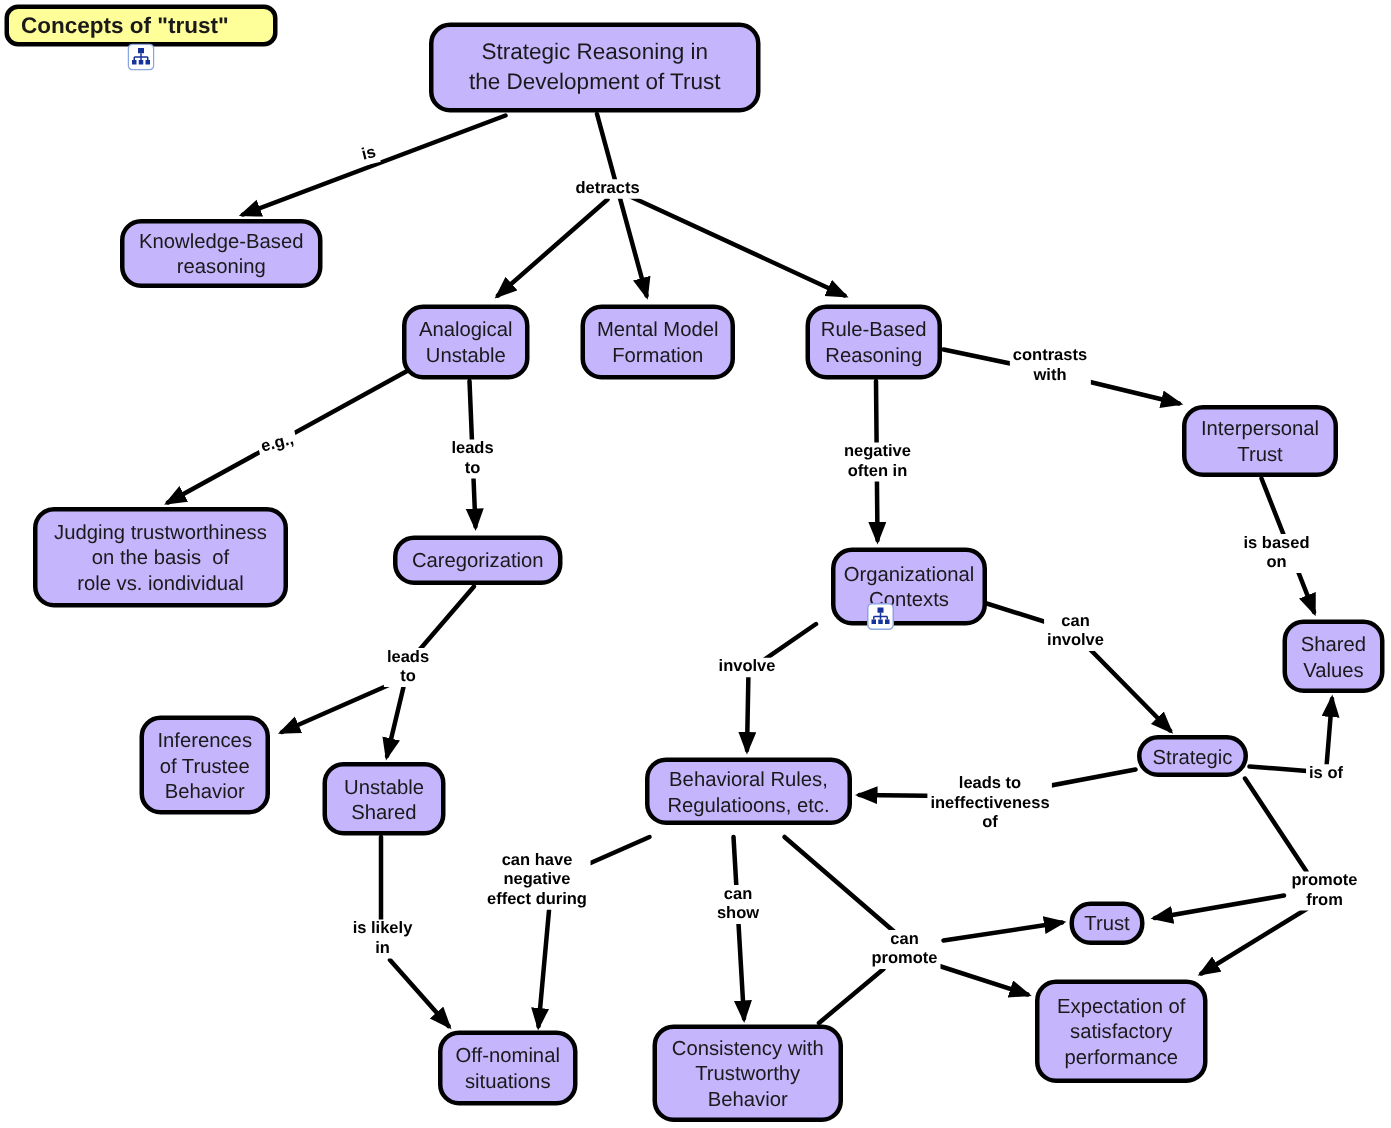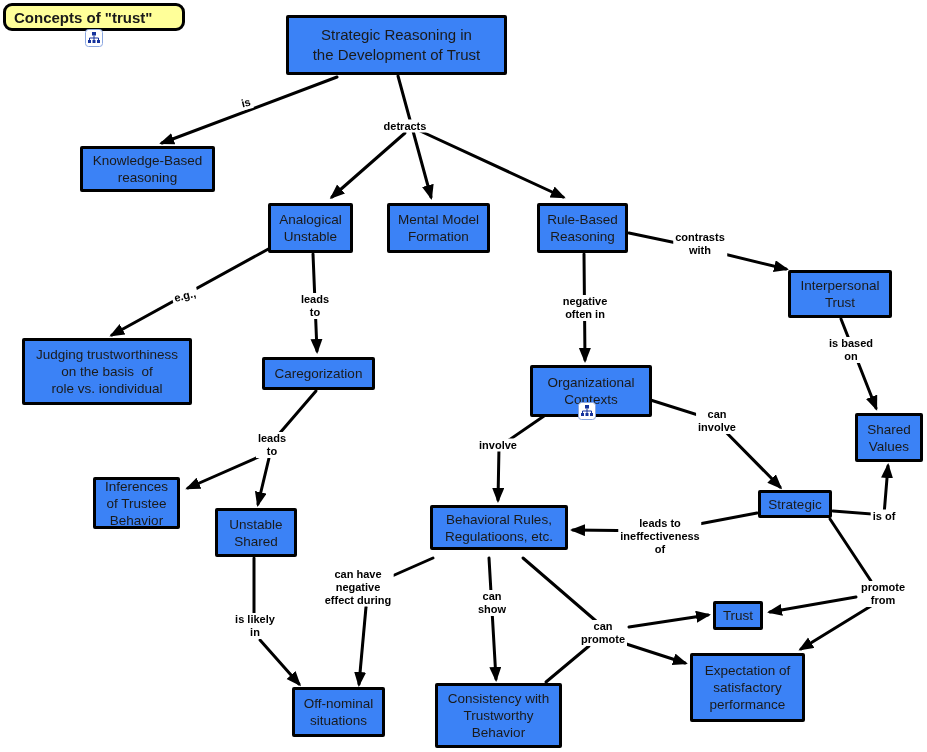--- a/index.html
+++ b/index.html
@@ -2,21 +2,21 @@
 <html><head>
 <meta charset="utf-8">
 <style>
   html,body{margin:0;padding:0;background:#fff;}
   body{position:relative;width:927px;height:752px;overflow:hidden;
        font-family:"Liberation Sans","DejaVu Sans",sans-serif;}
   #edges{position:absolute;left:0;top:0;z-index:1;}
   .node{
     position:absolute;z-index:3;
     display:flex;align-items:center;justify-content:center;
-    background:#3b82f6;border:3px solid #000;border-radius:2px;
+    background:#c4b5fd;border:3px solid #000;border-radius:14px;
     font-size:13.5px;line-height:17px;color:#1a1a1a;
     text-align:center;white-space:pre-wrap;box-sizing:border-box;
     padding:2px 4px;
   }
   .node.big{font-size:15px;line-height:20px;}
   .node.title{
     background:#ffff99;font-weight:bold;font-size:15px;
     border-radius:9px;justify-content:flex-start;padding-left:8px;
   }
   .edge-label{
@@ -70,21 +70,21 @@
 
 <div class="edge-label tilt" style="left:246px;top:103px">is</div>
 <div class="edge-label" style="left:405px;top:126px">detracts</div>
 <div class="edge-label tilt" style="left:185px;top:296px">e.g.,</div>
 <div class="edge-label" style="left:315px;top:306px">leads
 to</div>
 <div class="edge-label" style="left:700px;top:244px">contrasts
 with</div>
 <div class="edge-label" style="left:585px;top:308px">negative
 often in</div>
-<div class="edge-label" style="left:851px;top:350px">is based
+<div class="edge-label" style="left:851px;top:369px">is based
 on</div>
 <div class="edge-label" style="left:717px;top:421px">can
 involve</div>
 <div class="edge-label" style="left:498px;top:445px">involve</div>
 <div class="edge-label" style="left:884px;top:516px">is of</div>
 <div class="edge-label" style="left:660px;top:536px">leads to
 ineffectiveness
 of</div>
 <div class="edge-label" style="left:272px;top:445px">leads
 to</div>
@@ -111,28 +111,28 @@
 <div class="node" style="left:387px;top:203px;width:103px;height:50px">Mental Model
 Formation</div>
 <div class="node" style="left:537px;top:203px;width:91px;height:50px">Rule-Based
 Reasoning</div>
 <div class="node" style="left:788px;top:270px;width:104px;height:48px">Interpersonal
 Trust</div>
 <div class="node" style="left:22px;top:338px;width:170px;height:67px">Judging trustworthiness
 on the basis  of
 role vs. iondividual</div>
 <div class="node" style="left:262px;top:357px;width:113px;height:33px">Caregorization</div>
-<div class="node" style="left:530px;top:365px;width:122px;height:52px">Organizational
+<div class="node" style="left:554px;top:365px;width:104px;height:52px">Organizational
 Contexts</div>
 <div class="node" style="left:855px;top:413px;width:68px;height:49px">Shared
 Values</div>
 <div class="node" style="left:758px;top:490px;width:74px;height:28px">Strategic</div>
 <div class="node" style="left:430px;top:505px;width:138px;height:45px">Behavioral Rules,
 Regulatioons, etc.</div>
-<div class="node" style="left:93px;top:477px;width:87px;height:52px">Inferences
+<div class="node" style="left:93px;top:477px;width:87px;height:66px">Inferences
 of Trustee
 Behavior</div>
 <div class="node" style="left:215px;top:508px;width:82px;height:49px">Unstable
 Shared</div>
 <div class="node" style="left:292px;top:687px;width:93px;height:50px">Off-nominal
 situations</div>
 <div class="node" style="left:435px;top:683px;width:127px;height:65px">Consistency with
 Trustworthy
 Behavior</div>
 <div class="node" style="left:713px;top:601px;width:50px;height:29px">Trust</div>

